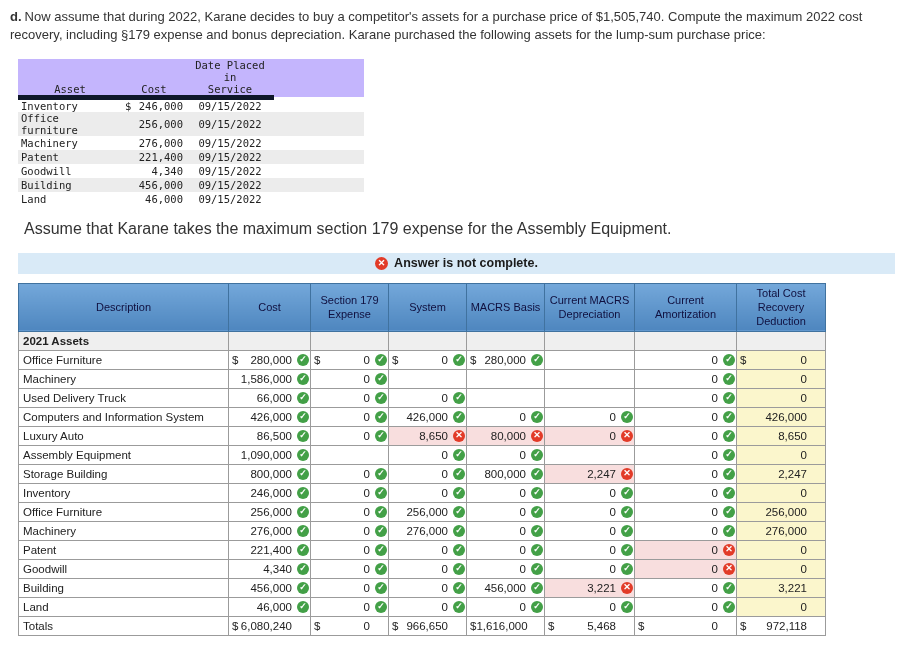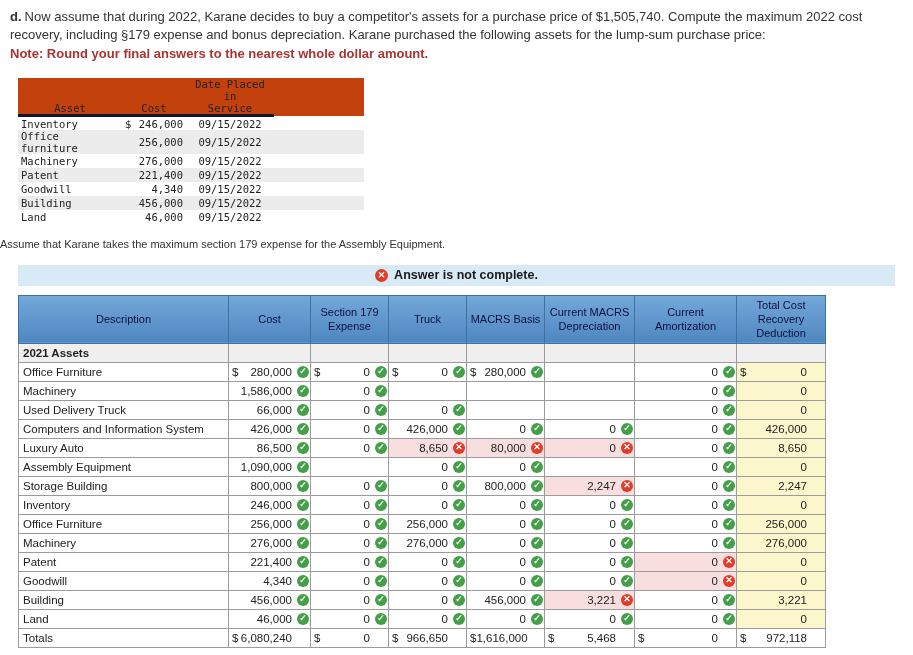--- a/index.html
+++ b/index.html
@@ -7,31 +7,31 @@
   body { font-family: "Liberation Sans", sans-serif; color: #333; }
 
   .intro { margin: 8px 8px 12px 10px; font-size: 13px; line-height: 1.38; color: #333; }
   .intro .b { font-weight: bold; margin-right: 3px; }
   .note { color: #aa3333; font-weight: bold; margin-top: 1px; }
 
   
   .asset-table { margin: 15px 0 0 18px; border-collapse: collapse;
     font-family: "DejaVu Sans Mono", monospace; font-size: 10.5px; color: #222; }
   .asset-table td { height: 14px; padding: 0 3px; vertical-align: middle; }
-  .asset-table thead td { background: #c2410c; }
-  .asset-table .hu { border-bottom: 3px solid #0f172a; }
+  .asset-table thead td { background: #c4b5fd; }
+  .asset-table .hu { border-bottom: 5px solid #0f172a; }
   .a-hname, .a-hcost { text-align: center; }
   .a-name { text-align: left; }
   .a-cost { }
   .a-cost .cwrap { display: flex; justify-content: space-between; }
   .a-date { text-align: center; }
   .asset-table tbody tr.alt td { background: #ececec; }
   .c-a { width: 104px; } .c-c { width: 64px; } .c-d { width: 88px; } .c-s { width: 90px; }
 
-  .assumption { margin: 14px 0 0 0; font-size: 11px; color: #333; }
+  .assumption { margin: 14px 0 0 24px; font-size: 16px; color: #333; }
 
   .banner { width: 877px; height: 21px; margin: 15px 0 0 18px; background: #d9eaf7;
     display: flex; align-items: center; justify-content: center; gap: 6px;
     font-size: 12.5px; font-weight: bold; color: #1a1a1a; }
   .x-ic { width: 13px; height: 13px; border-radius: 50%; background: #e23b28; color: #fff;
     font-size: 9px; font-weight: bold; display: inline-flex; align-items: center;
     justify-content: center; flex: 0 0 13px; }
 
   
   .answer-table { border-collapse: collapse; table-layout: fixed; width: 807px;
@@ -58,21 +58,20 @@
   .bad { background: #e23b28; }
 
   .cw0 { width: 210px; } .cw1 { width: 82px; } .cw2 { width: 78px; } .cw3 { width: 78px; }
   .cw4 { width: 78px; } .cw5 { width: 90px; } .cw6 { width: 102px; } .cw7 { width: 89px; }
 </style>
 </head>
 <body>
 
 <div class="intro">
   <span class="b">d.</span><span>Now assume that during 2022, Karane decides to buy a competitor's assets for a purchase price of $1,505,740. Compute the maximum 2022 cost recovery, including §179 expense and bonus depreciation. Karane purchased the following assets for the lump-sum purchase price:</span>
-  <div class="note">Note: Round your final answers to the nearest whole dollar amount.</div>
 </div>
 
 <table class="asset-table">
   <colgroup>
       <col class="c-a">
       <col class="c-c">
       <col class="c-d">
       <col class="c-s">
     </colgroup>
   <thead>
@@ -186,21 +185,21 @@
     <col class="cw4">
       <col class="cw5">
       <col class="cw6">
       <col class="cw7">
   </colgroup>
   <thead>
     <tr>
         <th>Description</th>
         <th>Cost</th>
         <th>Section 179 Expense</th>
-        <th>Truck</th>
+        <th>System</th>
         <th>MACRS Basis</th>
         <th>Current MACRS Depreciation</th>
         <th>Current Amortization</th>
         <th>Total Cost Recovery Deduction</th>
       </tr>
   </thead>
   <tbody>
       <tr class="secrow">
         <td class="desc">2021 Assets</td>
         <td></td>

